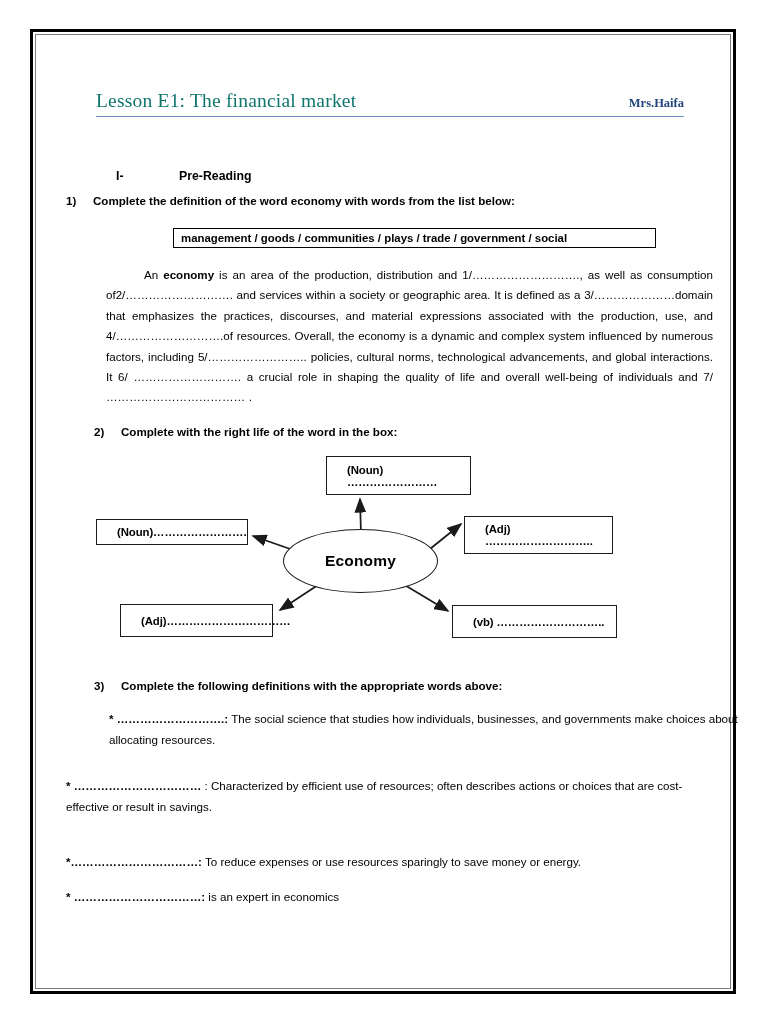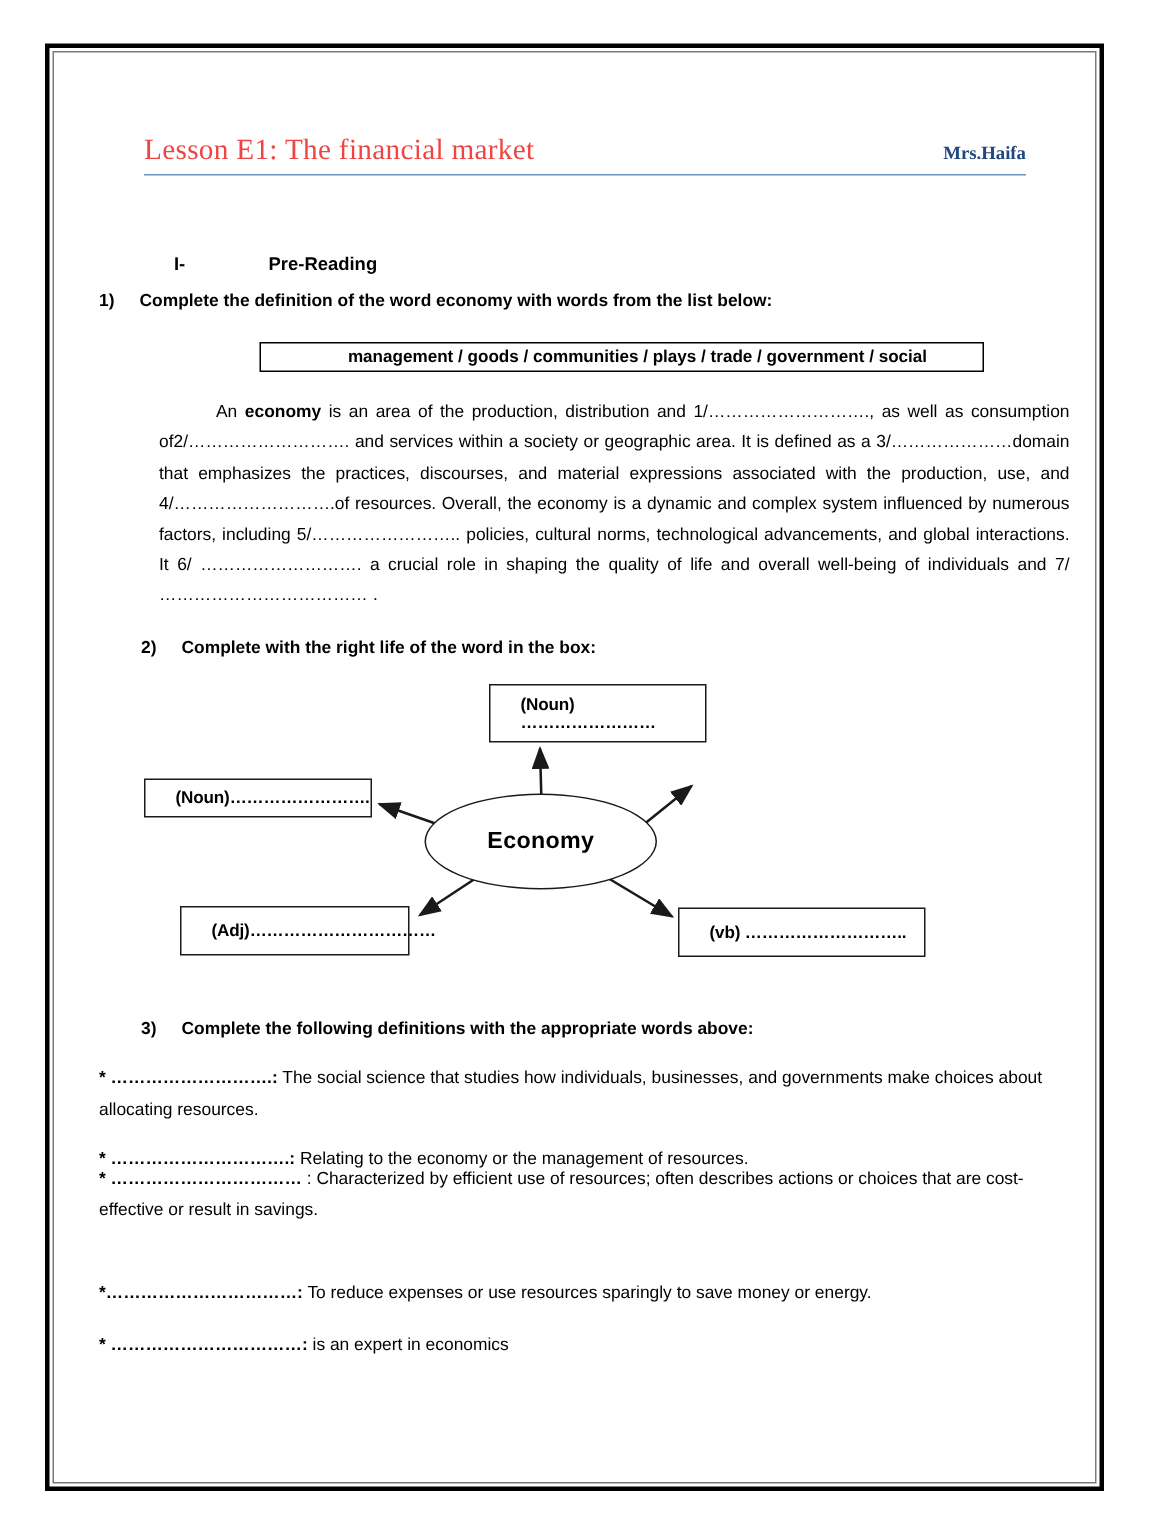--- a/index.html
+++ b/index.html
@@ -55,21 +55,21 @@
     width: 588px;
     display: flex;
     align-items: baseline;
     justify-content: space-between;
     border-bottom: 1.6px solid #6e92c4;
     padding-bottom: 4px;
   }
   .doc-title {
     font-family: "Liberation Serif", serif;
     font-size: 19.5px;
-    color: #ef4444;
+    color: #0f766e;
     letter-spacing: 0.2px;
     white-space: nowrap;
   }
   .doc-author {
     font-family: "Liberation Serif", serif;
     font-size: 12.5px;
     font-weight: bold;
     color: #22477d;
     white-space: nowrap;
   }
@@ -104,26 +104,25 @@
   #wordbank {
     position: absolute;
     left: 137px;
     top: 193px;
     width: 483px;
     height: 20px;
     border: 1.2px solid #000;
     box-sizing: border-box;
     display: flex;
     align-items: center;
-    padding-left: 21px;
+    padding-left: 7px;
     font-size: 11.4px;
     font-weight: bold;
     color: #000;
     background: #fff;
-    justify-content: center;
   }
 
   
   #definition-paragraph {
     position: absolute;
     left: 70px;
     top: 230px;
     width: 607px;
     font-size: 11.6px;
     line-height: 20.4px;
@@ -183,21 +182,21 @@
   
   .def-line {
     position: absolute;
     left: 30px;
     width: 648px;
     font-size: 11.6px;
     line-height: 21px;
     color: #000;
     text-align: left;
   }
-  #def1 { top: 673px; }
+  #def1 { top: 673px; margin-left: 43px; }
   #def2 { top: 727px; }
   #def3 { top: 740px; }
   #def4 { top: 816px; }
   #def5 { top: 851px; }
 </style>
 </head>
 <body>
 
 <div id="page-frame">
   <div id="page-frame-inner">
@@ -247,37 +246,39 @@
 
         <line x1="367" y1="549" x2="412" y2="576" stroke="#1a1a1a" stroke-width="1.7" marker-end="url(#arrowhead)"></line>
       </svg>
 
       <div class="dbox" id="box-top">
         <span>(Noun) ……………………</span>
       </div>
       <div class="dbox" id="box-left">
         <span>(Noun)…………………….</span>
       </div>
+      <div class="dbox" id="box-right">
+        <span>(Adj) ………………………..</span>
+      </div>
       <div class="dbox" id="box-bottomleft">
         <span>(Adj)……………………………</span>
       </div>
       <div class="dbox" id="box-bottomright">
         <span>(vb) ………………………..</span>
       </div>
 
       <div id="oval">
         <span>Economy</span>
       </div>
 
       <div class="task-heading" id="task3">
         <span class="tnum">3)</span>
         <span>Complete the following definitions with the appropriate words above:</span>
       </div>
 
       <div class="def-line" id="def1"><b>* ……………………….:</b><span> The social science that studies how individuals, businesses, and governments make choices about allocating resources.</span></div>
-      <div class="def-line" id="def2"><b>* ………………………….:</b><span> Relating to the economy or the management of resources.</span></div>
       <div class="def-line" id="def3"><b>* ……………………………</b><span> : Characterized by efficient use of resources; often describes actions or choices that are cost-effective or result in savings.</span></div>
       <div class="def-line" id="def4"><b>*……………………………:</b><span> To reduce expenses or use resources sparingly to save money or energy.</span></div>
       <div class="def-line" id="def5"><b>* ……………………………:</b><span> is an expert in economics</span></div>
 
     </div>
   </div>
 </div>
 
 </body></html>

